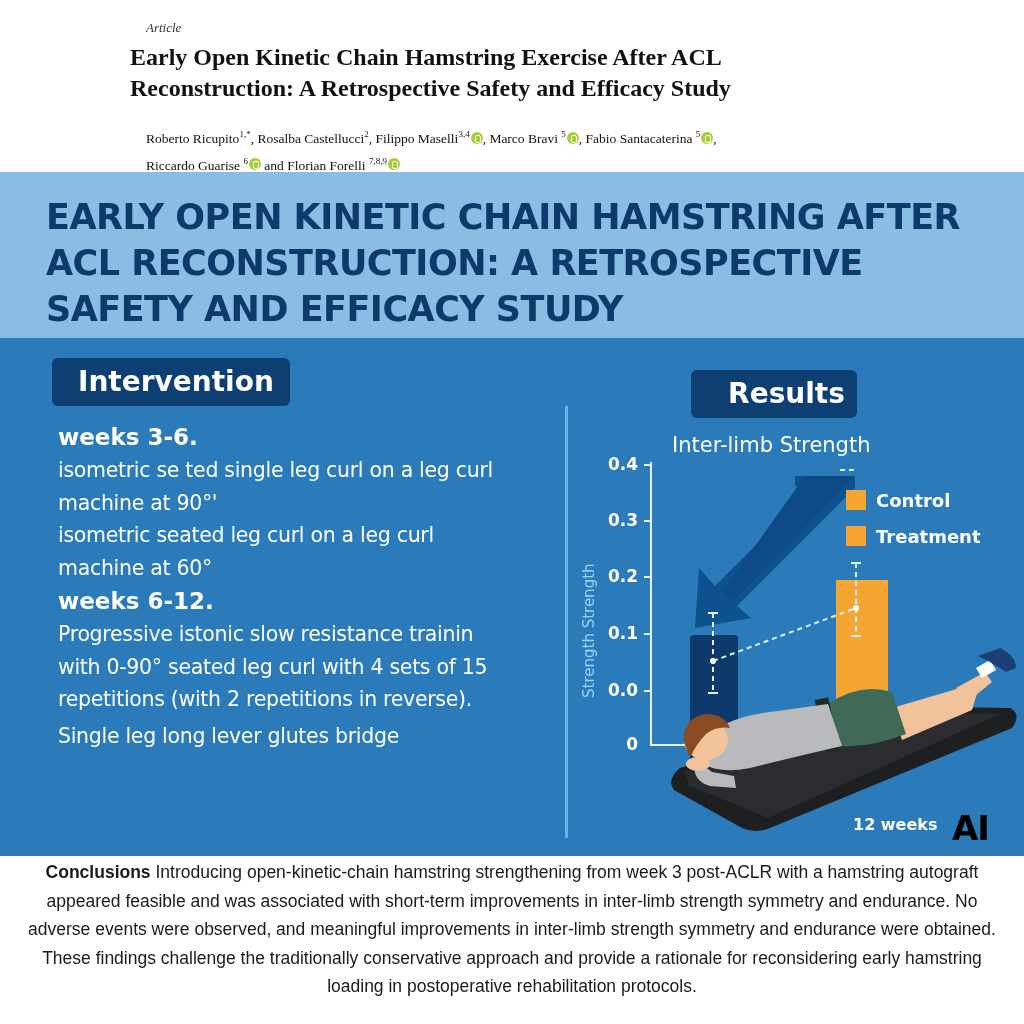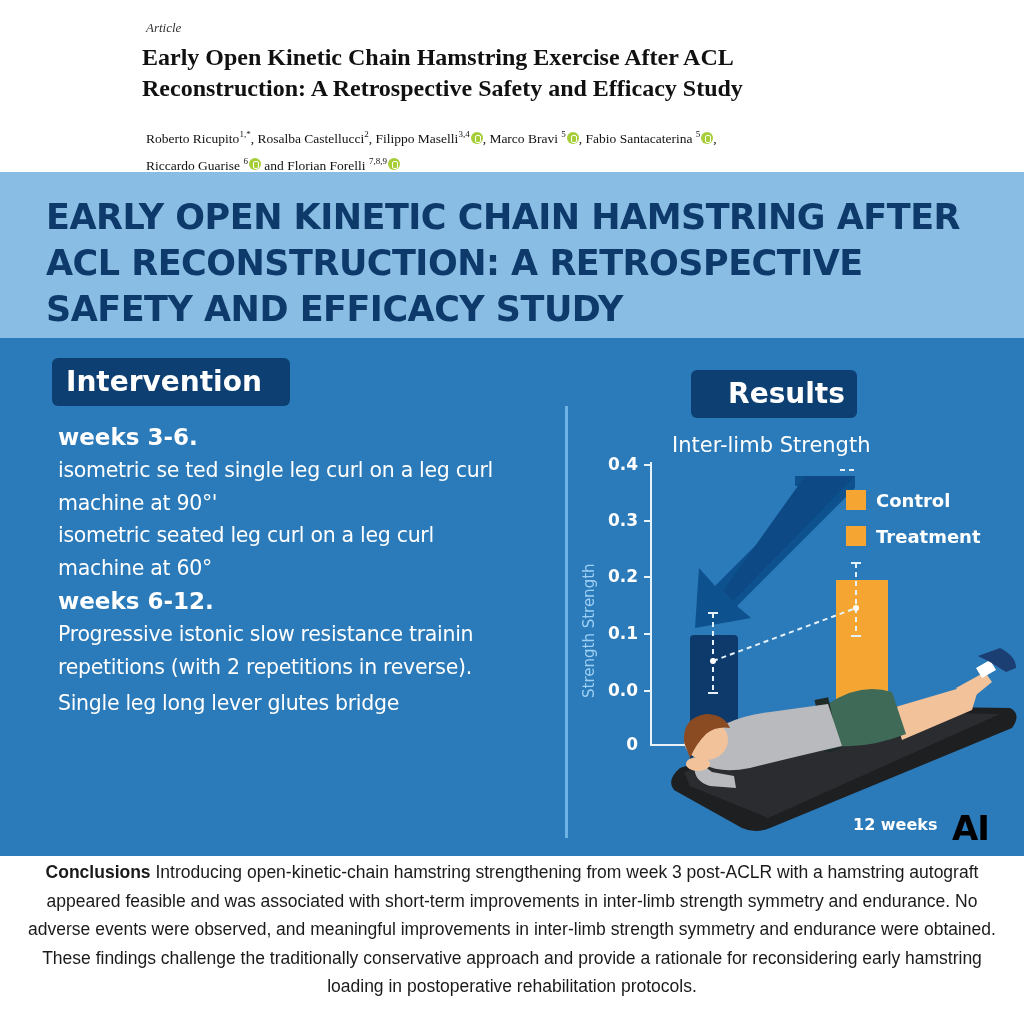--- a/index.html
+++ b/index.html
@@ -2,34 +2,34 @@
 <html><head>
   <meta charset="utf-8">
   <style>
     * { box-sizing: border-box; margin: 0; padding: 0; }
     html, body { width: 1024px; height: 1024px; overflow: hidden; background: #ffffff; }
     body { position: relative; font-family: "DejaVu Sans", sans-serif; }
 
     
     .paper-header { position: absolute; left: 0; top: 0; width: 1024px; height: 172px; background: #ffffff; }
     .article-label { position: absolute; left: 146px; top: 20px; font-family: "Liberation Serif", serif; font-style: italic; font-size: 13px; color: #333; }
-    .paper-title { position: absolute; left: 142px; top: 42px; width: 760px; font-family: "Liberation Serif", serif; font-weight: bold; font-size: 24px; line-height: 31px; color: #111; }
+    .paper-title { position: absolute; left: 130px; top: 42px; width: 760px; font-family: "Liberation Serif", serif; font-weight: bold; font-size: 24px; line-height: 31px; color: #111; }
     .authors { position: absolute; left: 146px; top: 123px; width: 760px; font-family: "Liberation Serif", serif; font-size: 13.5px; line-height: 22px; color: #111; }
     .authors sup { font-size: 9px; }
     .orcid { display: inline-block; width: 12px; height: 12px; border-radius: 50%; background: #a6ce39; vertical-align: -1px; margin-left: 1px; position: relative; }
     .orcid::after { content: ""; position: absolute; left: 4px; top: 3px; width: 4px; height: 6px; border: 1px solid #fff; border-radius: 2px; }
 
     
     .banner { position: absolute; left: 0; top: 172px; width: 1024px; height: 166px; background: #89bde3; }
     .banner-title { position: absolute; left: 46px; top: 22px; width: 970px; font-family: "DejaVu Sans", sans-serif; font-weight: bold; font-size: 35px; line-height: 46px; color: #0d3a6b; letter-spacing: -0.5px; }
 
     
     .main { position: absolute; left: 0; top: 338px; width: 1024px; height: 518px; background: #2b7ab9; }
     .pill { position: absolute; background: #0d3f72; border-radius: 6px; color: #fff; font-weight: bold; font-family: "DejaVu Sans", sans-serif; }
-    .pill-intervention { left: 52px; top: 20px; width: 238px; height: 48px; font-size: 28px; line-height: 48px; padding-left: 14px; }
+    .pill-intervention { left: 52px; top: 20px; width: 238px; height: 48px; font-size: 28px; line-height: 48px; padding-left: 26px; }
     .pill-results { left: 691px; top: 32px; width: 166px; height: 48px; font-size: 28px; line-height: 48px; text-align: center; padding-left: 25px; }
 
     .intervention { position: absolute; left: 58px; top: 82px; width: 505px; color: #fff; font-family: "DejaVu Sans", sans-serif; }
     .phase-title { font-weight: bold; font-size: 23px; line-height: 34px; }
     .phase-line { font-size: 20.5px; line-height: 32.5px; letter-spacing: -0.3px; }
     .phase-line.gap { margin-top: 4px; }
 
     .divider { position: absolute; left: 565px; top: 68px; width: 3px; height: 432px; background: #6eb3e6; }
 
     
@@ -78,20 +78,21 @@
   <div class="pill pill-intervention">Intervention</div>
 
   <div class="intervention">
     <div class="phase-title">weeks 3-6.</div>
     <div class="phase-line">isometric se ted single leg curl on a leg curl</div>
     <div class="phase-line">machine at 90°'</div>
     <div class="phase-line">isometric seated leg curl on a leg curl</div>
     <div class="phase-line">machine at 60°</div>
     <div class="phase-title">weeks 6-12.</div>
     <div class="phase-line">Progressive istonic slow resistance trainin</div>
+    <div class="phase-line">with 0-90° seated leg curl with 4 sets of 15</div>
     <div class="phase-line">repetitions (with 2 repetitions in reverse).</div>
     <div class="phase-line gap">Single leg long lever glutes bridge</div>
   </div>
 
   <div class="divider"></div>
 
   <div class="pill pill-results">Results</div>
 
   <div class="chart-title">Inter-limb Strength</div>
   <div class="y-axis-label">Strength Strength</div>

